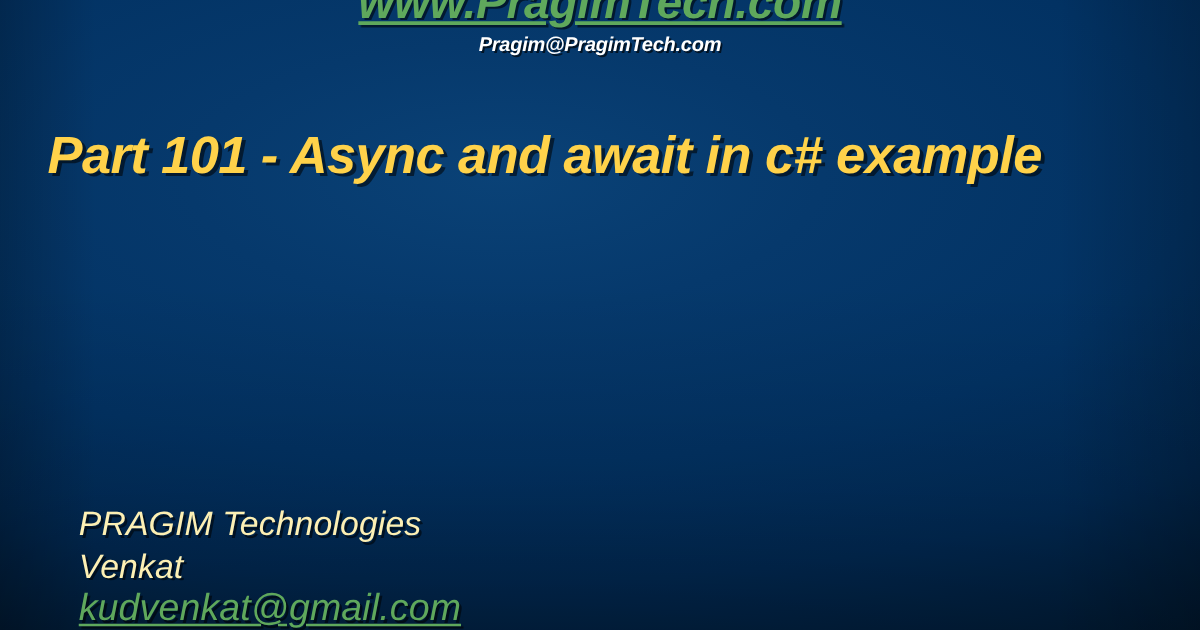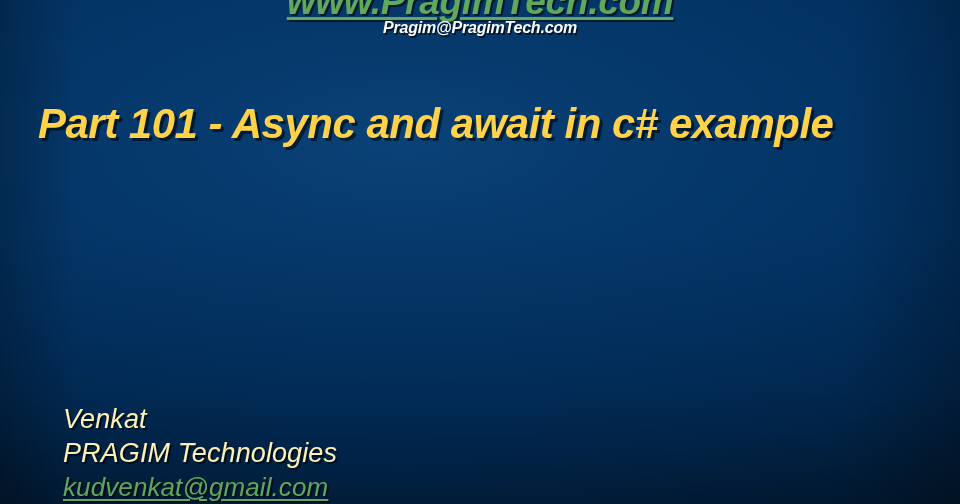--- a/index.html
+++ b/index.html
@@ -58,21 +58,21 @@
     line-height: 1.0;
     color: #5fa85c;
     text-decoration: underline;
     text-decoration-thickness: 3px;
     text-underline-offset: 3px;
     letter-spacing: -0.3px;
     text-shadow: 2px 2px 0 rgba(0,0,0,0.55);
     white-space: nowrap;
   }
   .site-email {
-    margin-top: 0;
+    margin-top: 9px;
     font-size: 16px;
     font-weight: bold;
     line-height: 1.0;
     color: #ffffff;
     letter-spacing: -0.2px;
     text-shadow: 1.5px 1.5px 0 rgba(0,0,0,0.65);
     white-space: nowrap;
   }
 
   
@@ -99,21 +99,21 @@
   }
   .author-line {
     font-size: 27px;
     line-height: 34px;
     color: #fdf0b4;
     letter-spacing: 0.1px;
     text-shadow: 2px 2px 0 rgba(0,0,0,0.55);
     white-space: nowrap;
   }
   .author-email {
-    font-size: 26px;
+    font-size: 30px;
     line-height: 34px;
     color: #5fa85c;
     text-decoration: underline;
     text-decoration-thickness: 2px;
     text-underline-offset: 3px;
     letter-spacing: 0.1px;
     text-shadow: 2px 2px 0 rgba(0,0,0,0.55);
     white-space: nowrap;
     cursor: pointer;
   }
@@ -127,18 +127,18 @@
     <div class="site-url">www.PragimTech.com</div>
     <div class="site-email">Pragim@PragimTech.com</div>
   </div>
 
   <div class="title">
     <span>Part 101 - Async and await in c#</span>
     <span>example</span>
   </div>
 
   <div class="author-block">
+    <div class="author-line">PRAGIM Technologies</div>
     <div class="author-line">Venkat</div>
-    <div class="author-line">PRAGIM Technologies</div>
     <div class="author-email">kudvenkat@gmail.com</div>
   </div>
 
 </div>
 
 </body></html>

